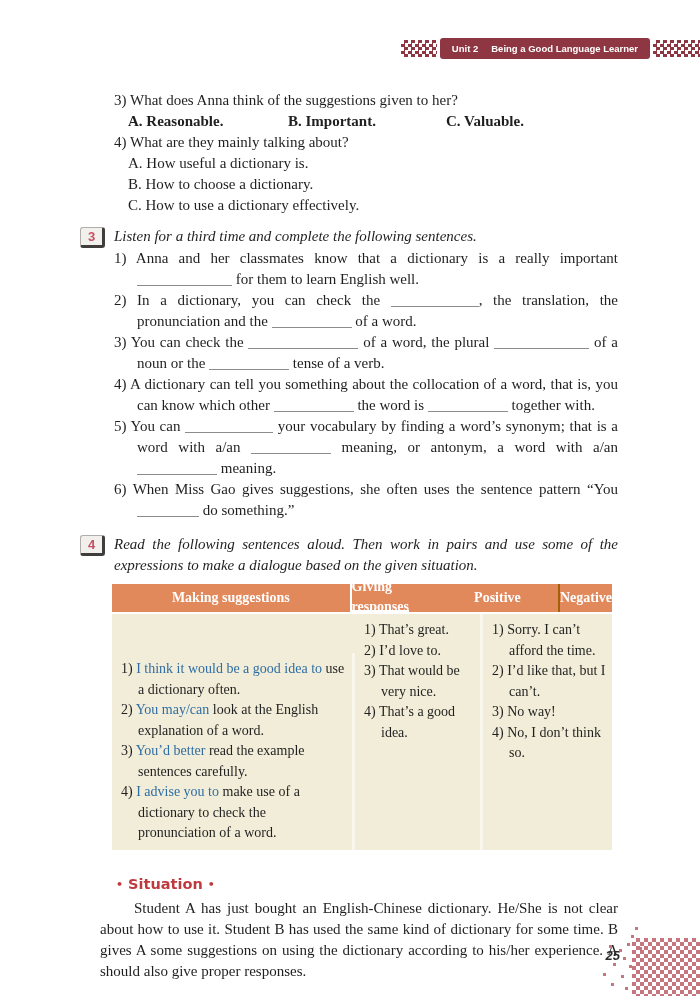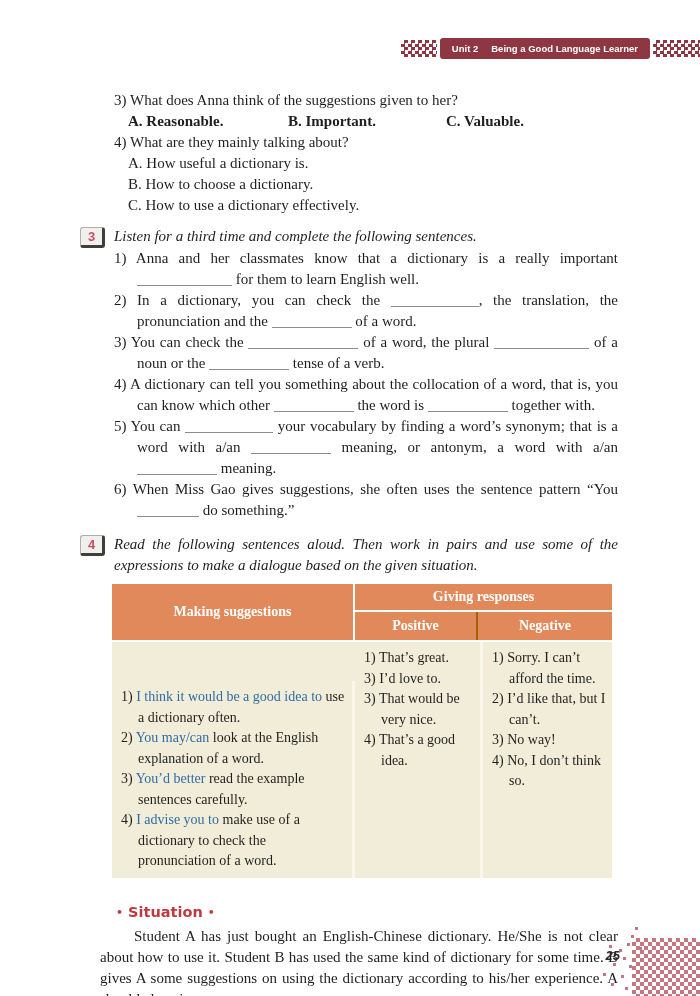--- a/index.html
+++ b/index.html
@@ -41,21 +41,21 @@
     font-weight:bold;font-size:13px;display:flex;align-items:center;justify-content:center;
   }
   .fill-items{margin-top:1px;}
   .fill-item{padding-left:23px;text-indent:-23px;text-align:justify;}
   .blank{display:inline-block;border-bottom:1px solid #8c8c8c;height:12px;vertical-align:-2px;}
   
   .stable{margin-top:8px;margin-left:-2px;width:500px;font-size:14px;line-height:20.5px;}
   .thead{display:flex;background:#e2895c;color:#fff;font-weight:bold;}
   .th-left{width:243px;display:flex;align-items:center;justify-content:center;
     border-right:2px solid #fff;box-sizing:border-box;}
-  .th-right{flex:1;display:flex;flex-direction:column;}
+  .th-right{flex:1;display:flex;flex-direction:row;gap:28px;}
   .th-giving{height:26px;display:flex;align-items:center;justify-content:center;
     border-bottom:2px solid #fff;}
   .th-sub{display:flex;height:28px;}
   .th-sub div{display:flex;align-items:center;justify-content:center;box-sizing:border-box;}
   .th-sub div:nth-child(1){width:123px;border-right:2px solid #a16207;}
   .th-sub div:nth-child(2){flex:1;}
   .tbody{display:flex;background:#f2edd8;min-height:178px;border-top:2px solid #fff;}
   .tbody>div{box-sizing:border-box;padding:6px 6px 6px 9px;}
   .td-sugg{width:243px;border-right:3px solid #faf7ec;margin-top:39px;}
   .td-pos{width:128px;border-right:3px solid #faf7ec;}
@@ -139,21 +139,21 @@
     </div>
     <div class="tbody">
       <div class="td-sugg">
           <div class="item">1) <span class="blue">I think it would be a good idea to</span> use a dictionary often.</div>
           <div class="item">2) <span class="blue">You may/can</span> look at the English explanation of a word.</div>
           <div class="item">3) <span class="blue">You’d better</span> read the example sentences carefully.</div>
           <div class="item">4) <span class="blue">I advise you to</span> make use of a dictionary to check the pronunciation of a word.</div>
         </div>
       <div class="td-pos">
           <div class="item">1) That’s great.</div>
-          <div class="item">3) I’d love to.</div>
+          <div class="item">2) I’d love to.</div>
           <div class="item">3) That would be very nice.</div>
           <div class="item">4) That’s a good idea.</div>
         </div>
       <div class="td-neg">
           <div class="item">1) Sorry. I can’t afford the time.</div>
           <div class="item">2) I’d like that, but I can’t.</div>
           <div class="item">3) No way!</div>
           <div class="item">4) No, I don’t think so.</div>
         </div>
     </div>

